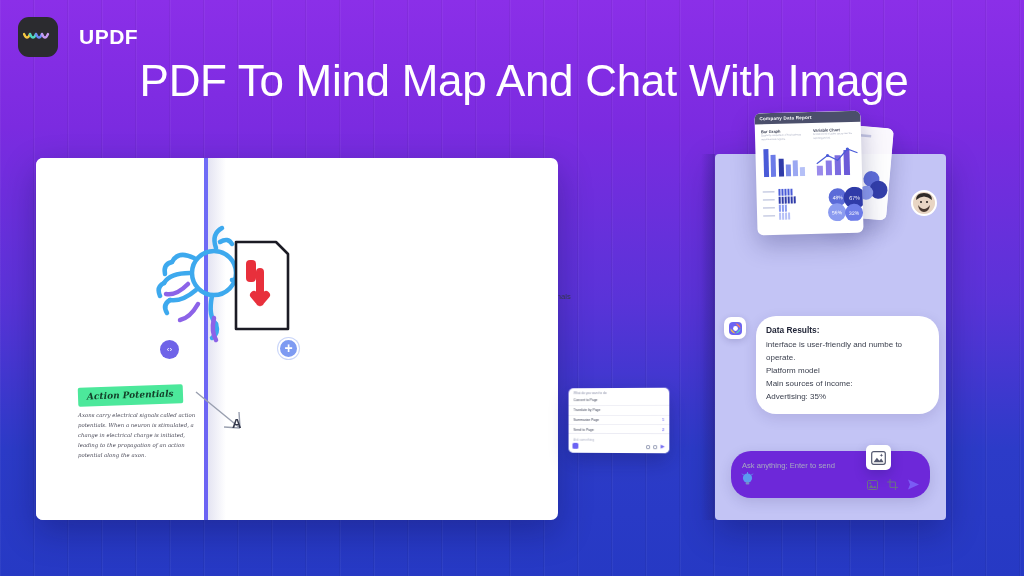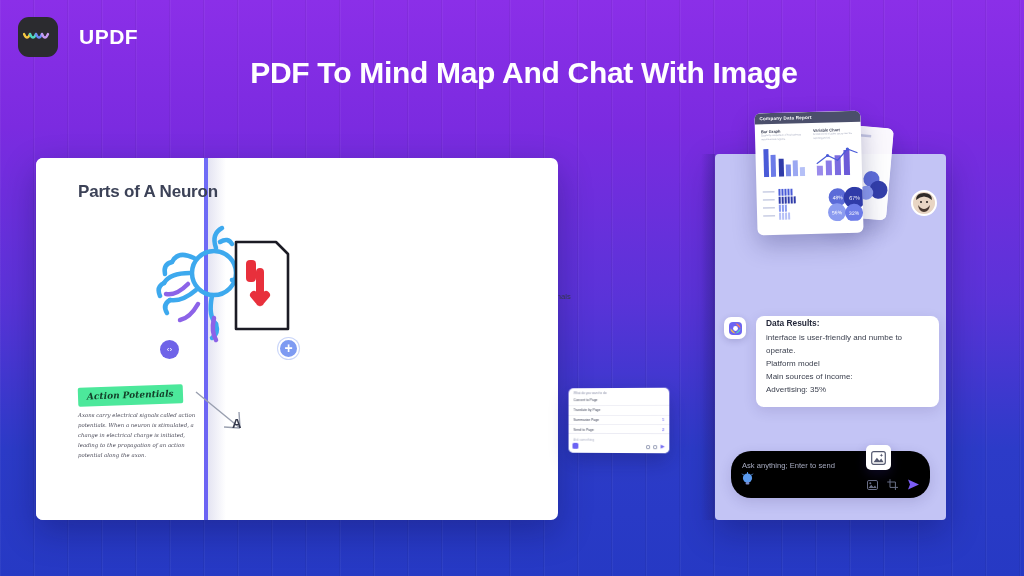--- a/index.html
+++ b/index.html
@@ -21,21 +21,21 @@
 
   
   .brand{ position:absolute; left:18px; top:17px; display:flex; align-items:center; gap:21px; z-index:5;}
   .logo-box{
     width:40px;height:40px;border-radius:11px;background:#2B2B2F;
     display:flex;align-items:center;justify-content:center;overflow:hidden;
   }
   .brand-name{ color:#fff; font-size:21px; font-weight:700; letter-spacing:0.5px;}
   .page-title{
     position:absolute; top:56px; left:0; width:100%; text-align:center;
-    color:#fff; font-size:30px; font-weight:700; letter-spacing:-0.3px; z-index:5;padding-left:24px;
+    color:#fff; font-size:44px; font-weight:400; letter-spacing:-0.3px; z-index:5;padding-left:24px;
   }
 
   
   .doc-panel{
     position:absolute; left:36px; top:158px; width:522px; height:362px;
     background:#fff; border-radius:7px; z-index:4;
     box-shadow:0 12px 34px rgba(10,10,60,0.30); overflow:hidden;
   }
   .doc-left{ position:absolute; left:0; top:0; width:168px; height:100%; background:#fff; }
   .doc-divider{ position:absolute; left:168px; top:0; width:4px; height:100%;
@@ -137,32 +137,32 @@
   }
   .thumb-back{ left:828px; top:126px; width:62px; height:92px; transform:rotate(5deg); opacity:.97;}
   .thumb-front{ left:756px; top:112px; width:106px; height:122px; transform:rotate(-1.5deg);}
   .t-title{ background:#4B4F6B; color:#fff; font-size:4.6px; font-weight:700;
       padding:3px 5px; letter-spacing:.2px;}
   .t-sec{ font-size:4px; font-weight:700; color:#3A3F55; }
   .t-note{ font-size:2.4px; color:#9DA2B8; line-height:1.5; }
 
   .ai-bubble{
     position:absolute; left:41px; top:162px; width:183px; background:#fff;
-    border-radius:8px; padding:2px 10px 10px; z-index:5; box-shadow:0 4px 14px rgba(30,20,90,.12);
+    border-radius:20px; padding:9px 10px 10px; z-index:5; box-shadow:0 4px 14px rgba(30,20,90,.12);
   }
   .ai-ttl{ font-size:8.4px; font-weight:700; color:#24283A; margin-bottom:4px;}
   .ai-line{ font-size:8px; color:#3A3F4D; line-height:1.62; }
   .ai-icon{
     position:absolute; left:9px; top:163px; width:22px;height:22px;border-radius:7px;
     background:#fff; z-index:6; display:flex;align-items:center;justify-content:center;
     box-shadow:0 2px 7px rgba(30,20,90,.18);
   }
 
   .composer{
-    position:absolute; left:16px; bottom:22px; width:199px; height:47px; background:#000000;
+    position:absolute; left:16px; bottom:22px; width:199px; height:47px; background:#6d28d9;
     border-radius:20px; z-index:5; box-shadow:0 4px 14px rgba(30,20,90,.14);
   }
   .comp-ph{ position:absolute; left:11px; top:10px; font-size:7.6px; color:#A7ABC0;}
   .bulb{ position:absolute; left:10px; bottom:8px; }
   .comp-icons{ position:absolute; right:10px; bottom:8px; display:flex; gap:9px; align-items:center;}
   .img-float{
     position:absolute; right:39px; top:-6px; width:25px;height:25px;background:#fff;
     border-radius:5px; z-index:7; display:flex;align-items:center;justify-content:center;
     box-shadow:0 5px 12px rgba(40,30,120,.28);
   }
@@ -184,21 +184,20 @@
   <div class="brand-name">UPDF</div>
 </div>
 
 <div class="page-title">PDF To Mind Map And Chat With Image</div>
 
 <div class="doc-panel">
   <div class="doc-left"></div>
   <div class="doc-divider"></div>
   <div class="doc-shade"></div>
 
-  <div class="doc-heading">Parts of A Neuron</div>
 
   <div class="neuron">
     <svg width="120" height="130" viewBox="0 0 120 130">
       <g fill="none" stroke="#3DA9EE" stroke-width="4.5" stroke-linecap="round">
         <circle cx="60" cy="55" r="22"></circle>
         <path d="M62 30 q-5 -14 6 -20"></path>
         <path d="M66 24 q8 -5 12 2"></path>
         <path d="M40 40 q-16 -8 -22 4"></path>
         <path d="M18 44 q-9 2 -7 12"></path>
         <path d="M36 55 q-20 0 -26 10"></path>

